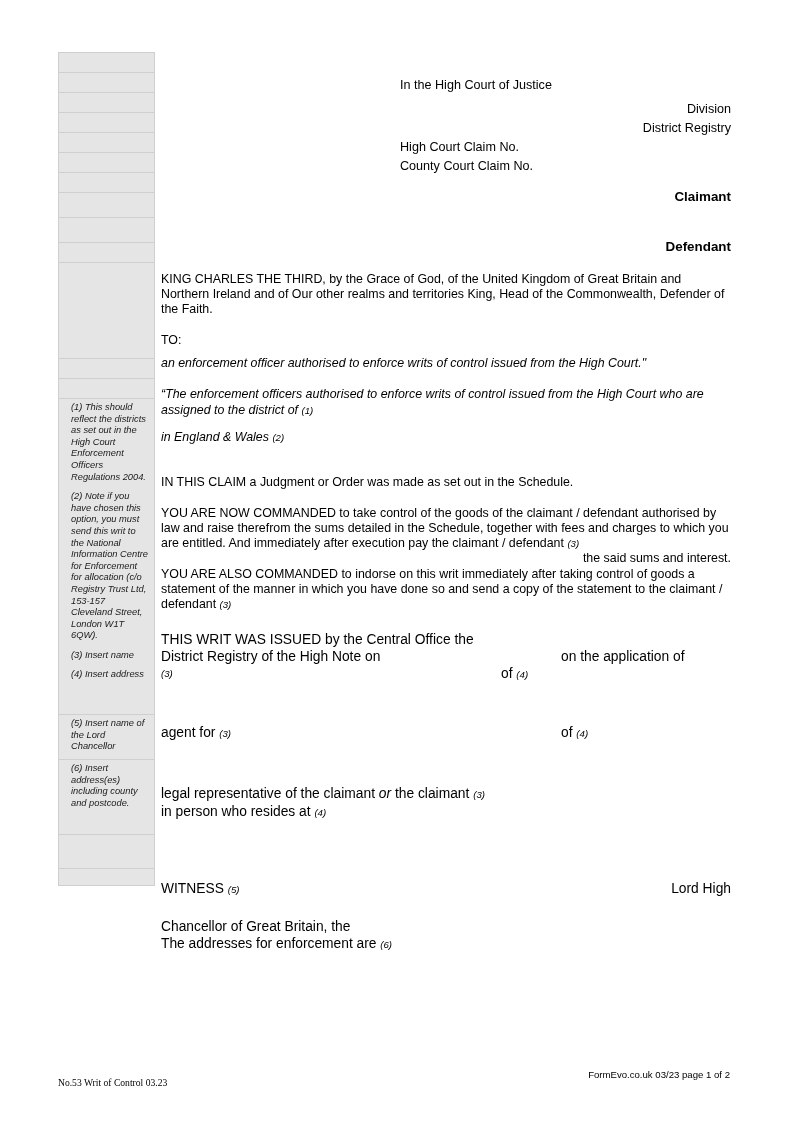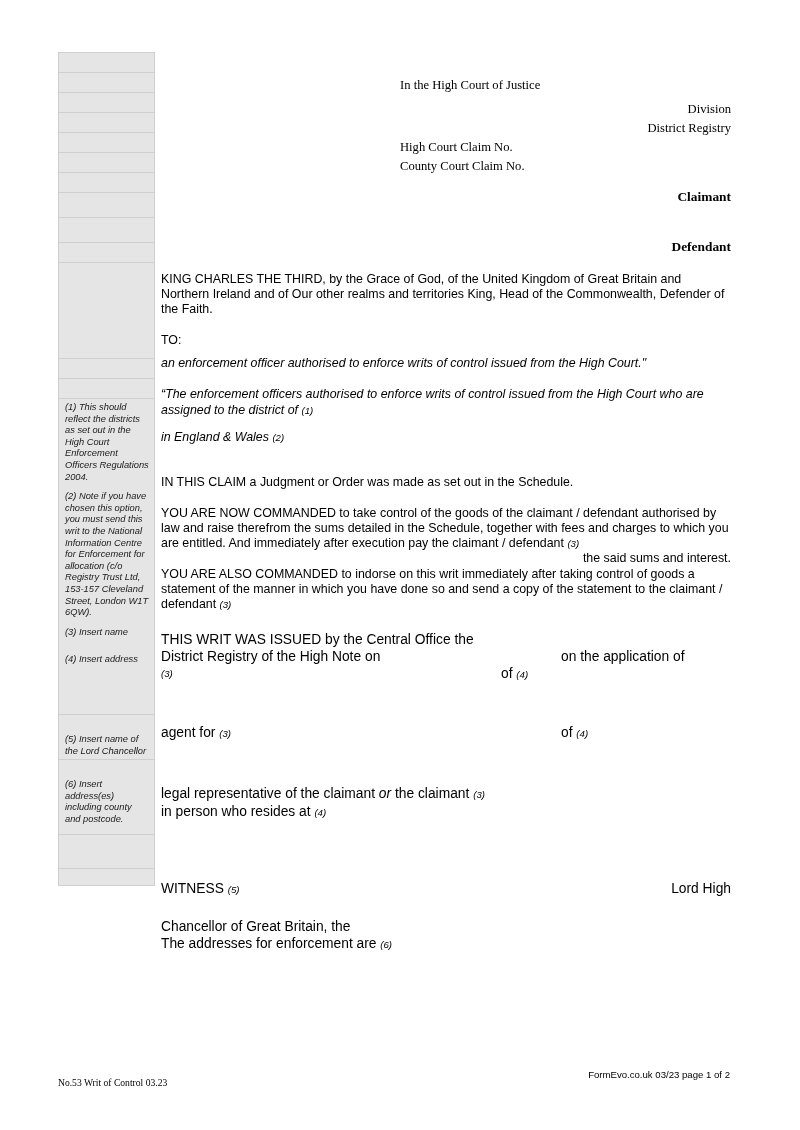--- a/index.html
+++ b/index.html
@@ -31,51 +31,51 @@
     top: 52px;
     width: 95px;
     border: 1px solid #cfcfcf;
     border-bottom: none;
     background: #e5e5e5;
     box-sizing: content-box;
   }
   .note-cell {
     border-bottom: 1px solid #cfcfcf;
     background: #e5e5e5;
-    padding: 3px 5px 3px 6px;
+    padding: 3px 5px 3px 12px;
     box-sizing: border-box;
     font-style: italic;
     font-size: 9.3px;
     line-height: 11.6px;
     color: #1a1a1a;
     overflow: hidden;
   }
   .note-cell.blank { padding: 0; }
   .note-cell p { margin: 0 0 8px 0; }
-  .note-cell p:last-child { margin-bottom: 0; margin-top: 16px; }
+  .note-cell p:last-child { margin-bottom: 0; }
   .note-cell .lead { font-style: italic; }
 
   
   .body-col {
     position: absolute;
     left: 161px;
     top: 52px;
     width: 570px;
   }
 
   .doc-title {
     font-size: 14.5px;
     font-weight: bold;
     text-align: center;
     margin: 0;
     padding-top: 3px;
     letter-spacing: .1px;
   }
 
-  .hdr-block { position: relative; margin-top: 26px; height: 150px; font-family: Liberation Serif, serif; }
+  .hdr-block { position: relative; margin-top: 26px; height: 150px; }
   .hdr-line {
     position: absolute;
     font-size: 12.6px;
     line-height: 15px;
     white-space: nowrap;
   }
   .hdr-center { left: 239px; }
   .hdr-right { right: 0; text-align: center; }
   .hdr-bold { font-weight: bold; font-size: 13.4px; }
 

